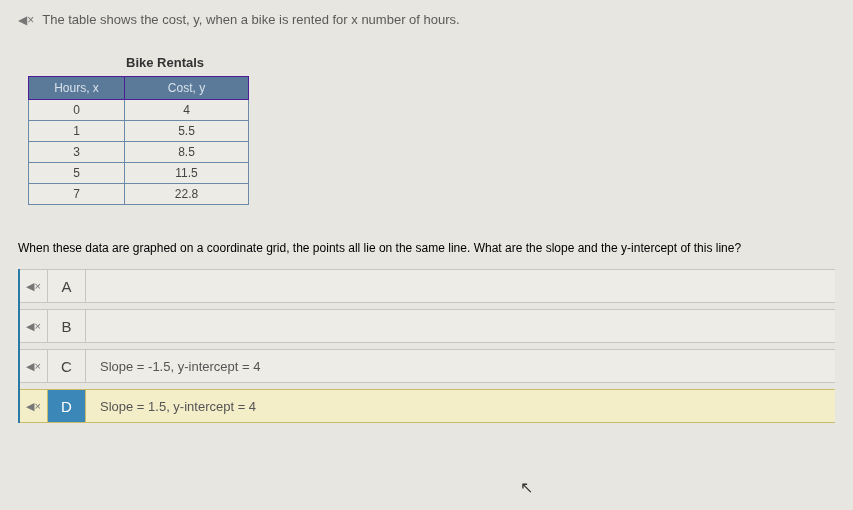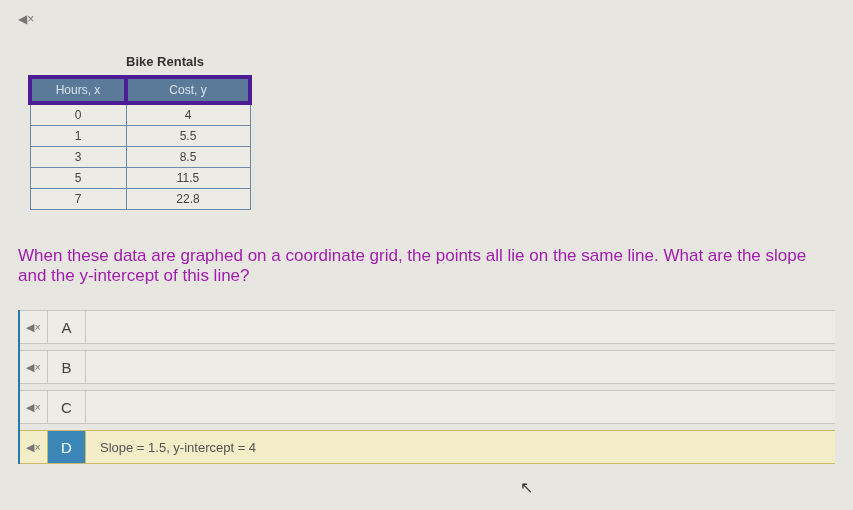--- a/index.html
+++ b/index.html
@@ -37,37 +37,37 @@
       border-collapse: collapse;
       margin-left: 10px;
       margin-bottom: 36px;
     }
     table.data th {
       background: #5b7a99;
       color: #d8e2ec;
       font-size: 12px;
       font-weight: normal;
       padding: 4px 2px;
-      border: 4px solid #4c1d95;
+      border: 1px solid #4c1d95;
       text-align: center;
     }
     table.data th:first-child { width: 96px; }
     table.data th:last-child { width: 124px; }
     table.data td {
       border: 1px solid #6b8aa8;
       font-size: 12px;
       text-align: center;
       padding: 3px 10px;
       color: #444;
       background: #ecebe5;
     }
     .question-line {
-      font-size: 17px;
-      color: #a21caf;
-      margin-bottom: 24px;
+      font-size: 12px;
+      color: #000000;
+      margin-bottom: 14px;
     }
     .options {
       border-left: 2px solid #2a7aa8;
     }
     .option {
       display: flex;
       align-items: center;
       border-top: 1px solid #c9c6bd;
       border-bottom: 1px solid #c9c6bd;
       margin-bottom: 6px;
@@ -121,20 +121,21 @@
       top: 478px;
       font-size: 16px;
       color: #333;
     }
   </style>
 </head>
 <body>
 
 <div class="prompt-line">
   <span class="audio-icon">◀×</span>
+  <span>The table shows the cost, y, when a bike is rented for x number of hours.</span>
 </div>
 
 <div class="table-title">Bike Rentals</div>
 
 <table class="data">
   <thead>
     <tr>
       <th>Hours, x</th>
       <th>Cost, y</th>
     </tr>
@@ -170,20 +171,21 @@
     <div class="audio">◀×</div>
     <div class="letter">A</div>
   </div>
   <div class="option">
     <div class="audio">◀×</div>
     <div class="letter">B</div>
   </div>
   <div class="option">
     <div class="audio">◀×</div>
     <div class="letter">C</div>
+    <div class="answer">Slope = -1.5, y-intercept = 4</div>
   </div>
   <div class="option selected">
     <div class="audio">◀×</div>
     <div class="letter">D</div>
     <div class="answer">Slope = 1.5, y-intercept = 4</div>
   </div>
 </div>
 
 <div class="cursor">↖</div>
 

